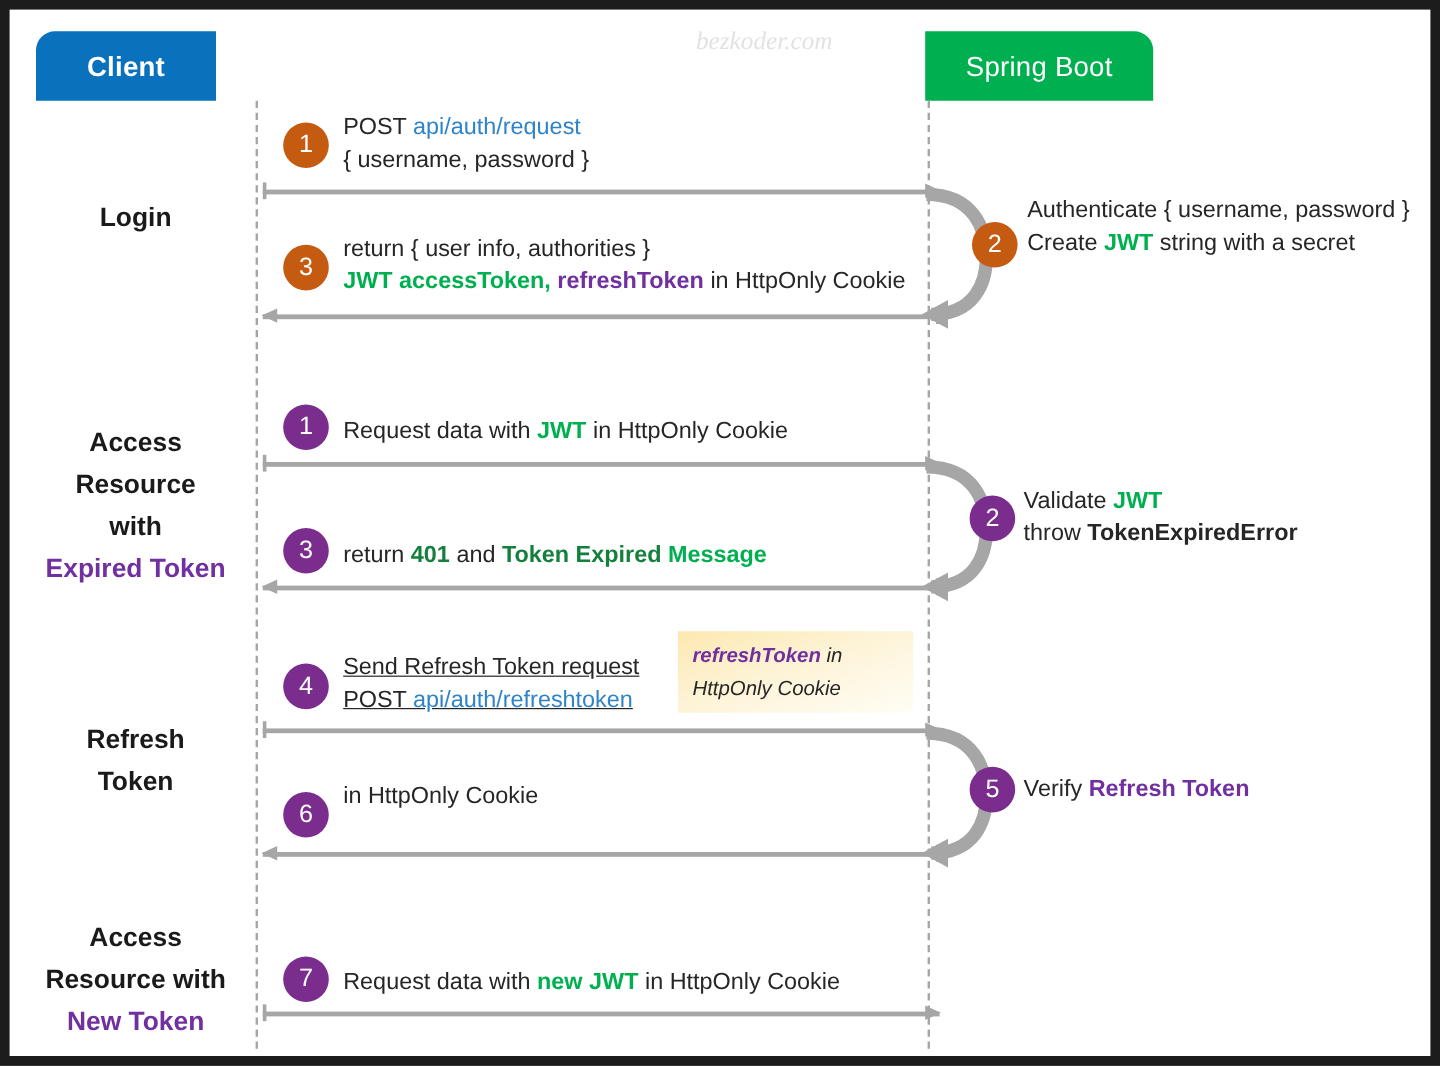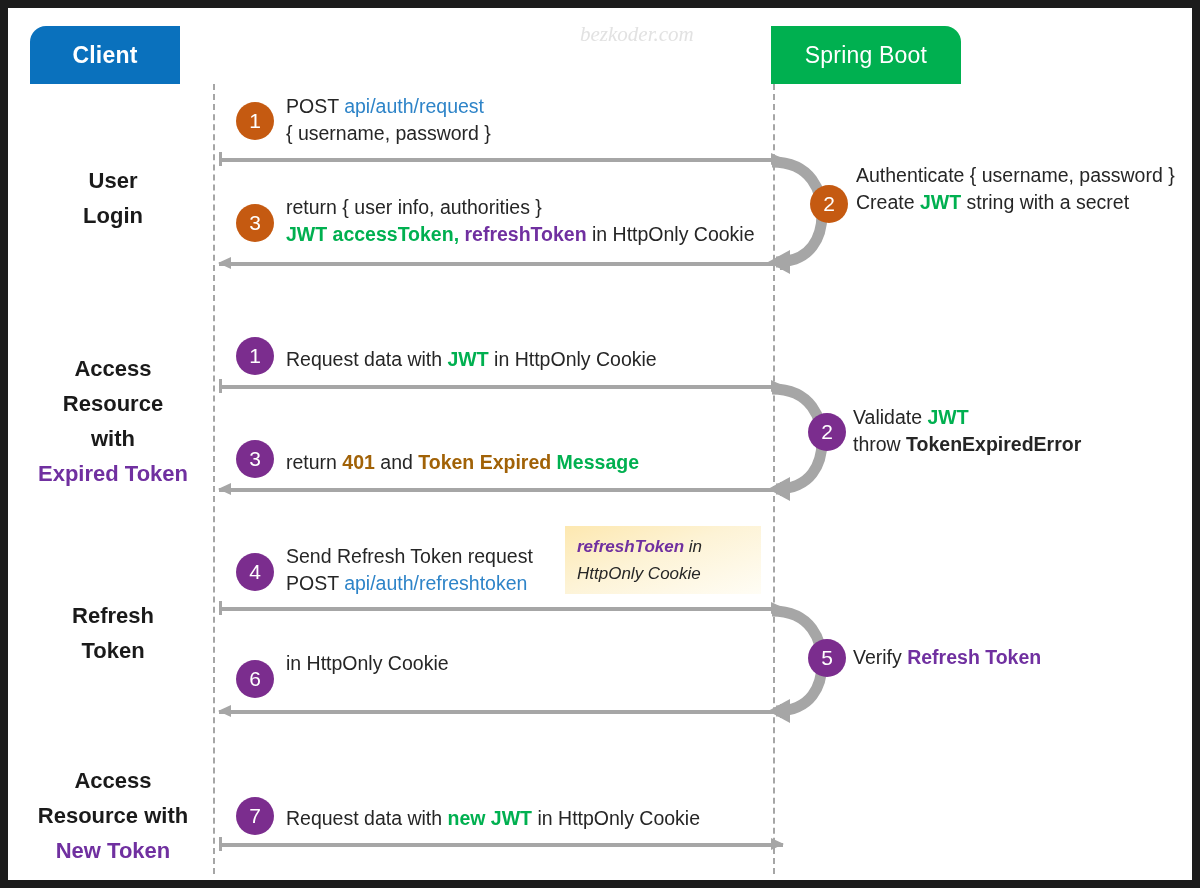--- a/index.html
+++ b/index.html
@@ -147,21 +147,21 @@
     position: absolute;
     font-size: 19.5px;
     line-height: 27px;
     color: #262626;
     white-space: nowrap;
   }
   .msg .g     { color: #00b050; font-weight: bold; }
   .msg .g2    { color: #4b7e2f; font-weight: bold; }
   .msg .p     { color: #7030a0; font-weight: bold; }
   .msg .b     { color: #2e84c8; }
-  .msg .y     { color: #a16207; font-weight: bold; }
+  .msg .y     { color: #15803d; font-weight: bold; }
   .msg .bold  { font-weight: bold; color: #262626; }
 
   
   .phase {
     position: absolute;
     text-align: center;
     font-size: 22px;
     font-weight: bold;
     line-height: 35px;
     color: #1a1a1a;
@@ -200,21 +200,20 @@
       <span>Client</span>
     </div>
     <div id="actor-server" class="actor">
       <span>Spring Boot</span>
     </div>
 
     <div id="lifeline-client" class="lifeline"></div>
     <div id="lifeline-server" class="lifeline"></div>
 
     <div class="phase" style="top:155px;">
-      <div>User</div>
       <div>Login</div>
     </div>
 
     <div class="phase" style="top:343px;">
       <div>Access</div>
       <div>Resource</div>
       <div>with</div>
       <div class="accent">Expired Token</div>
     </div>
 
@@ -323,21 +322,21 @@
 
     <div class="arrow left" style="left:211px; top:478px; width:564px;">
       <span class="tail"></span>
       <span class="shaft"></span>
       <span class="head"></span>
     </div>
 
     <div class="badge purple" style="left:228px; top:545px;">
       <span>4</span>
     </div>
-    <div class="msg" style="left:278px; top:535px;">
+    <div class="msg" style="left:278px; top:535px;text-decoration:underline;">
       <div>Send Refresh Token request</div>
       <div>
         <span>POST </span><span class="b">api/auth/refreshtoken</span>
       </div>
     </div>
 
     <div id="callout">
       <div>
         <span class="p">refreshToken</span><span> in</span>
       </div>

